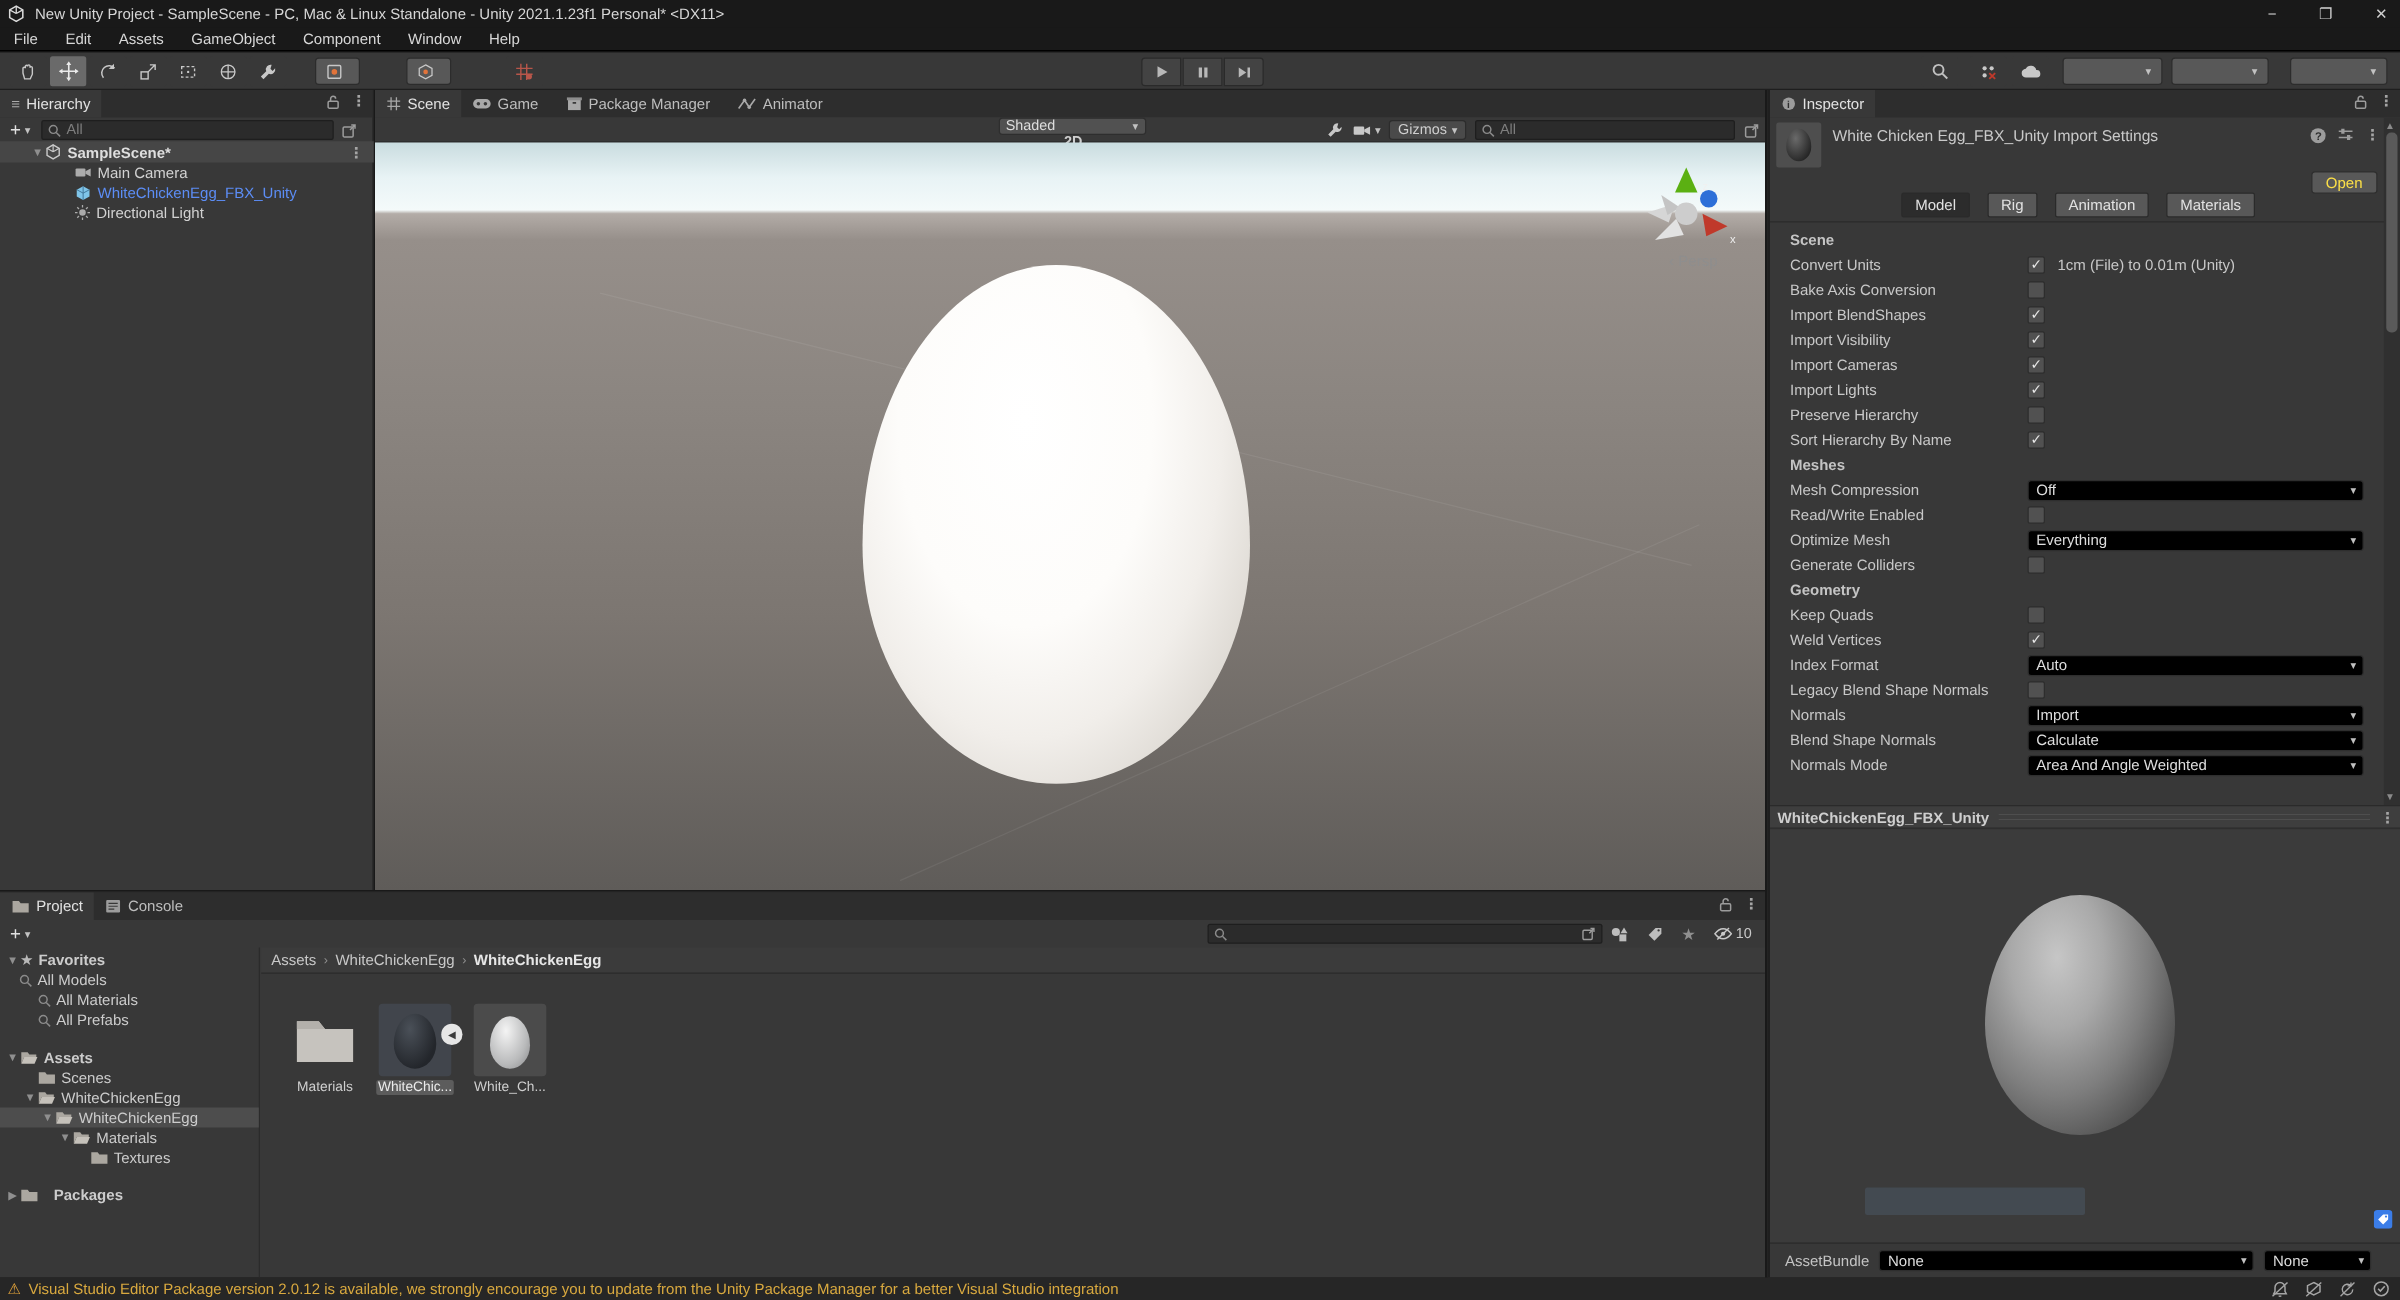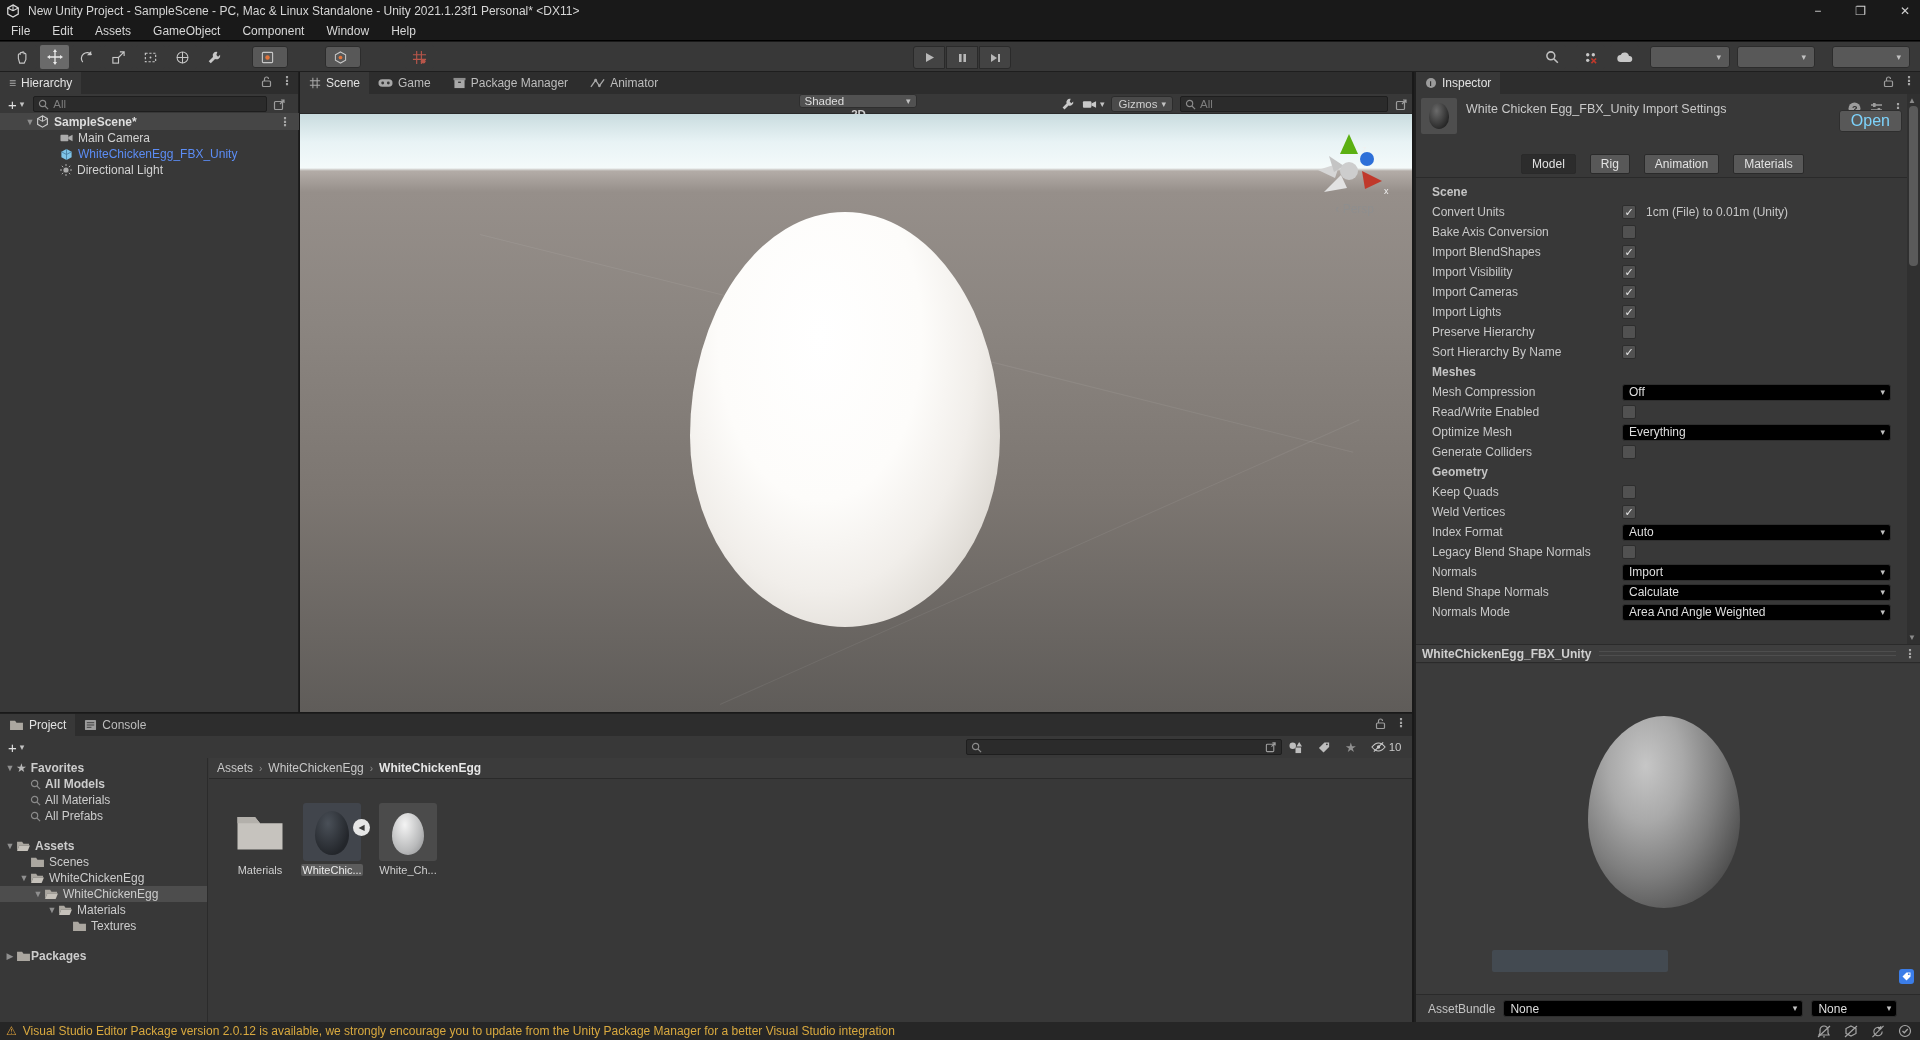--- a/index.html
+++ b/index.html
@@ -500,21 +500,21 @@
         </span>
       <span class="ic">
           <svg width="13" height="12" viewBox="0 0 13 12">
             <path d="M1 3h11M1 8h11" stroke="#9C9C9C" stroke-width="1.3"></path>
             <rect x="3" y="1" width="2.6" height="4" fill="#9C9C9C"></rect>
             <rect x="7.6" y="6" width="2.6" height="4" fill="#9C9C9C"></rect>
           </svg>
         </span>
       <span class="kebab">⋮</span>
     </div>
-    <div class="abs" style="right:20px;top:16px;background:#585858;border:1px solid #2E2E2E;border-radius:3px;color:#7dd3fc;font-size:16px;padding:1px 11px;">
+    <div class="abs" style="right:20px;top:43px;background:#585858;border:1px solid #2E2E2E;border-radius:3px;color:#fde047;font-size:12px;padding:1px 11px;">
       <span>Open</span>
     </div>
     <div class="abs" id="inspector-tabs" style="left:0;right:13px;top:60px;display:flex;justify-content:center;gap:14px;">
         <div class="itab active">Model</div>
         <div class="itab">Rig</div>
         <div class="itab">Animation</div>
         <div class="itab">Materials</div>
       </div>
   </div>
   <div id="inspector-rows" class="abs" style="left:0;top:110px;width:493px;">
@@ -738,21 +738,21 @@
 
   <div class="abs" style="left:0;top:44px;width:208px;height:265px;border-right:1px solid #2B2B2B;">
     <div id="project-tree-rows" style="padding-top:2px;">
         <div class="prow" style="padding-left:4px;">
     <span class="arrow">▼</span>
           <span class="ic">
             <span style="color:#B8B8B8;font-size:12px;line-height:1;">★</span>
           </span>
           <span style="margin-left:4px;font-weight:bold;">Favorites</span>
         </div>
-        <div class="prow" style="padding-left:18px;font-weight:bold;">
+        <div class="prow" style="padding-left:3px;">
     <span class="arrow"></span>
           <span class="ic">
             <svg width="11" height="11" viewBox="0 0 12 12">
               <circle cx="5" cy="5" r="3.4" fill="none" stroke="#8A8A8A" stroke-width="1.3"></circle>
               <path d="M7.6 7.6L11 11" stroke="#8A8A8A" stroke-width="1.3"></path>
             </svg>
           </span>
           <span style="margin-left:4px;">All Models</span>
         </div>
         <div class="prow" style="padding-left:18px;">
@@ -833,21 +833,21 @@
           </span>
           <span style="margin-left:4px;">Textures</span>
         </div>
         <div class="prow" style="padding-left:4px;">
     <span class="arrow">▶</span>
           <span class="ic">
             <svg width="15" height="12" viewBox="0 0 16 13">
               <path d="M1 2h5.5L8 4h7v8H1z" fill="#ABA7A0"></path>
             </svg>
           </span>
-          <span style="margin-left:0;font-weight:bold;">Packages</span>
+          <span style="margin-left:12px;font-weight:bold;">Packages</span>
         </div>
       </div>
   </div>
 
   <div class="abs" style="left:209px;top:44px;width:1203px;height:243px;">
     <div class="abs" id="breadcrumb-bar" style="left:0;top:0;width:1203px;height:21px;background:#3B3B3B;border-bottom:1px solid #2A2A2A;display:flex;align-items:center;padding-left:8px;font-size:12px;color:#C8C8C8;">
   <span style="">Assets</span>
         <span style="color:#8F8F8F;margin:0 6px;font-size:10px;">›</span>
   <span style="">WhiteChickenEgg</span>
         <span style="color:#8F8F8F;margin:0 6px;font-size:10px;">›</span>

